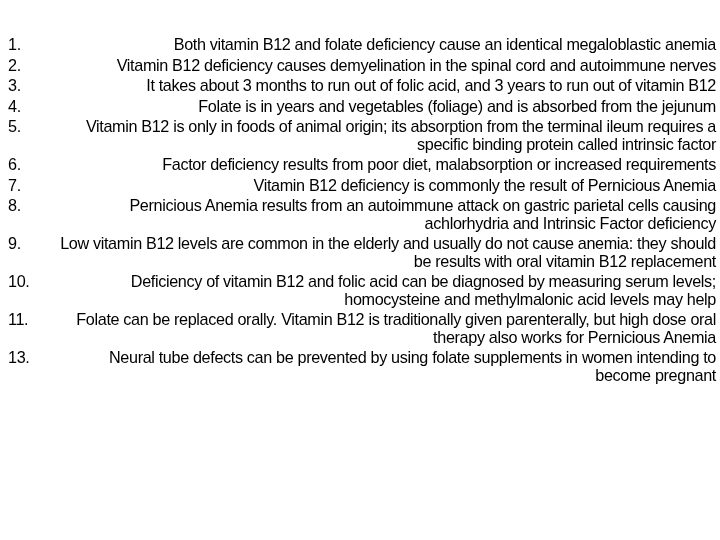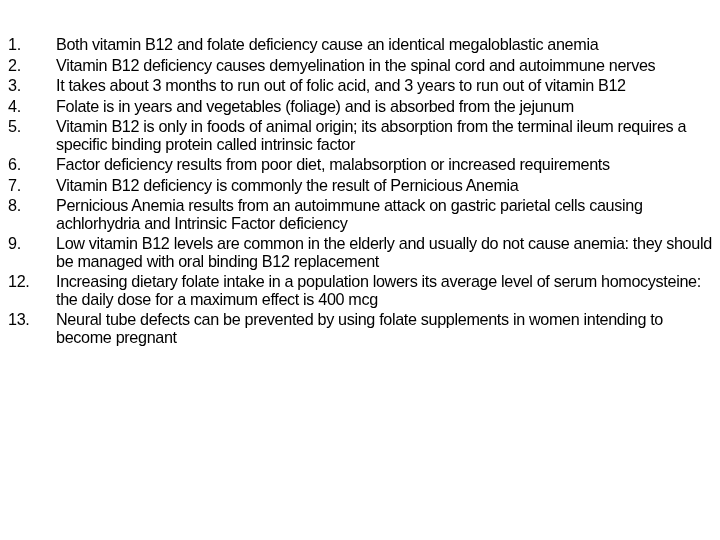--- a/index.html
+++ b/index.html
@@ -7,21 +7,21 @@
   .slide { position: absolute; left: 0; top: 36px; width: 720px; }
   ol.items { list-style: none; margin: 0; padding: 0; }
   li.item {
     display: flex; align-items: flex-start;
     font-family: "Liberation Sans", sans-serif;
     font-size: 16.2px; line-height: 17.5px; color: #000;
     margin-bottom: 3px;
     letter-spacing: -0.35px;
   }
   .num { width: 48px; padding-left: 8px; flex: 0 0 48px; }
-  .txt { width: 660px; }
+  .txt { width: 660px; text-align: right; }
 </style>
 </head>
 <body>
 
 <div class="slide">
   <ol class="items">
     <li class="item">
         <span class="num">1.</span>
         <span class="txt">Both vitamin B12 and folate deficiency cause an identical megaloblastic anemia</span>
       </li>
@@ -48,24 +48,28 @@
     <li class="item">
         <span class="num">7.</span>
         <span class="txt">Vitamin B12 deficiency is commonly the result of Pernicious Anemia</span>
       </li>
     <li class="item">
         <span class="num">8.</span>
         <span class="txt">Pernicious Anemia results from an autoimmune attack on gastric parietal cells causing achlorhydria and Intrinsic Factor deficiency</span>
       </li>
     <li class="item">
         <span class="num">9.</span>
-        <span class="txt">Low vitamin B12 levels are common in the elderly and usually do not cause anemia: they should be managed with oral binding B12 replacement</span>
+        <span class="txt">Low vitamin B12 levels are common in the elderly and usually do not cause anemia: they should be results with oral vitamin B12 replacement</span>
       </li>
     <li class="item">
-        <span class="num">12.</span>
-        <span class="txt">Increasing dietary folate intake in a population lowers its average level of serum homocysteine: the daily dose for a maximum effect is 400 mcg</span>
+        <span class="num">10.</span>
+        <span class="txt">Deficiency of vitamin B12 and folic acid can be diagnosed by measuring serum levels; homocysteine and methylmalonic acid levels may help</span>
+      </li>
+    <li class="item">
+        <span class="num">11.</span>
+        <span class="txt">Folate can be replaced orally. Vitamin B12 is traditionally given parenterally, but high dose oral therapy also works for Pernicious Anemia</span>
       </li>
     <li class="item">
         <span class="num">13.</span>
         <span class="txt">Neural tube defects can be prevented by using folate supplements in women intending to become pregnant</span>
       </li>
   </ol>
 </div>
 
 </body></html>

